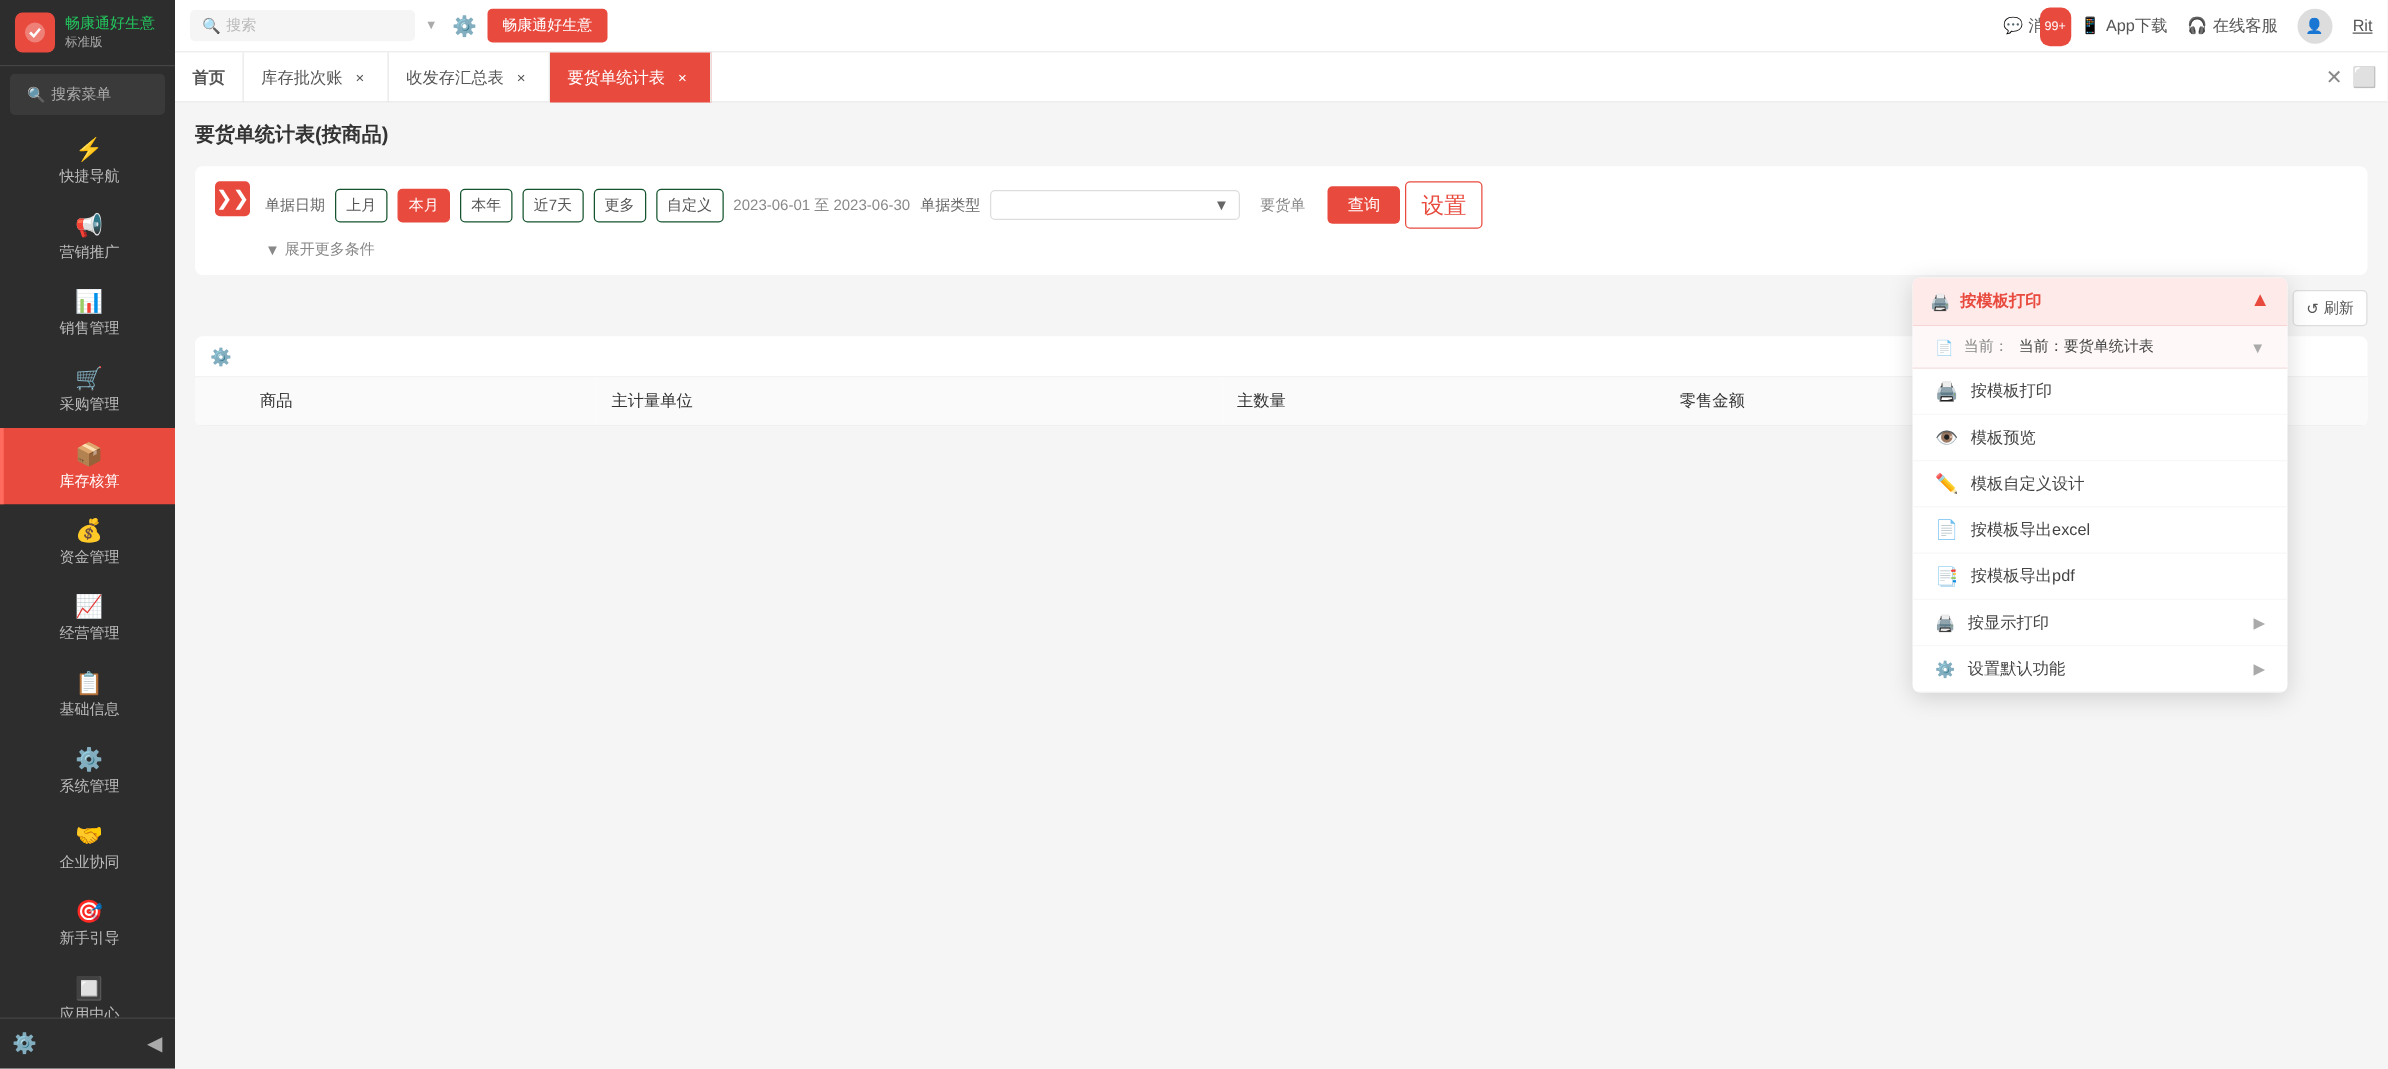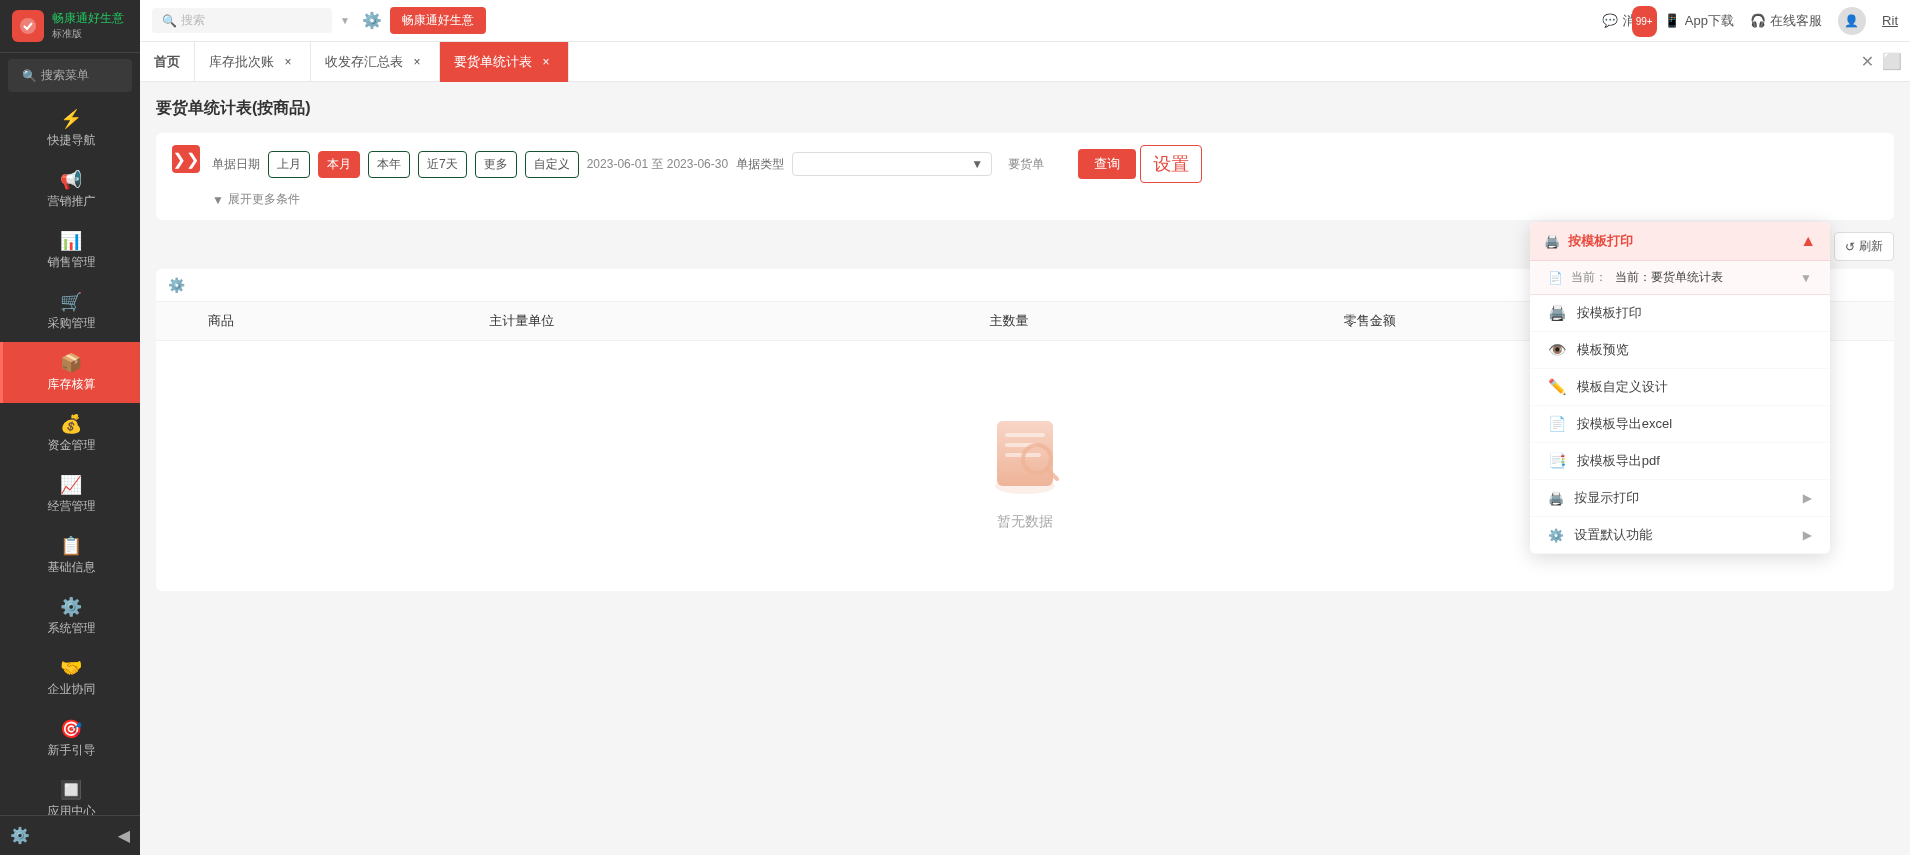--- a/index.html
+++ b/index.html
@@ -442,21 +442,21 @@
           <button class="date-btn">更多</button>
           <button class="date-btn">自定义</button>
           <span class="date-range">2023-06-01 至 2023-06-30</span>
 
           <span class="filter-label">单据类型</span>
           <div class="filter-dropdown">
             <span></span>
             <span>▼</span>
           </div>
           <span style="color:#888;font-size:12px;margin-left:8px;">要货单</span>
-          <div style="display:flex;align-items:center;gap:4px;margin-left:26px;">
+          <div style="display:flex;align-items:center;gap:4px;margin-left:10px;">
             <button class="query-btn">查询</button>
             <button class="settings-btn">设置</button>
           </div>
         </div>
         <div class="filter-more-btn">
           <span>▼</span>
           <span>展开更多条件</span>
         </div>
       </div>
     </div>
@@ -489,43 +489,20 @@
             <th>主计量单位</th>
             <th>主数量</th>
             <th>零售金额</th>
             <th style="flex:1;"></th>
           </tr>
         </thead>
         <tbody>
         </tbody>
       </table>
 
-      <div class="empty-state">
-        <div class="empty-icon">
-          <svg width="100" height="100" viewBox="0 0 100 100" class="empty-icon-svg">
-
-            <ellipse cx="50" cy="85" rx="30" ry="8" fill="#f5c4b0" opacity="0.4"></ellipse>
-            <rect x="22" y="20" width="56" height="65" rx="6" fill="#f5c4b0"></rect>
-            <rect x="22" y="20" width="56" height="65" rx="6" fill="url(#grad1)"></rect>
-            <defs>
-              <linearGradient id="grad1" x1="0" y1="0" x2="0" y2="1">
-                <stop offset="0%" stop-color="#f5c4b0"></stop>
-                <stop offset="100%" stop-color="#e8956d"></stop>
-              </linearGradient>
-            </defs>
-            <rect x="30" y="32" width="40" height="4" rx="2" fill="white" opacity="0.5"></rect>
-            <rect x="30" y="42" width="32" height="4" rx="2" fill="white" opacity="0.5"></rect>
-            <rect x="30" y="52" width="36" height="4" rx="2" fill="white" opacity="0.5"></rect>
-
-            <circle cx="62" cy="58" r="14" fill="none" stroke="#e8956d" stroke-width="4" opacity="0.8"></circle>
-            <line x1="72" y1="68" x2="82" y2="78" stroke="#e8956d" stroke-width="4" stroke-linecap="round" opacity="0.8"></line>
-          </svg>
-        </div>
-        <span class="empty-text">暂无数据</span>
-      </div>
     </div>
 
     <div class="dropdown-menu">
       <div class="dropdown-header">
         <div class="dropdown-header-left">
           <span>🖨️</span>
           <span>按模板打印</span>
         </div>
         <span class="dropdown-close">▲</span>
       </div>

